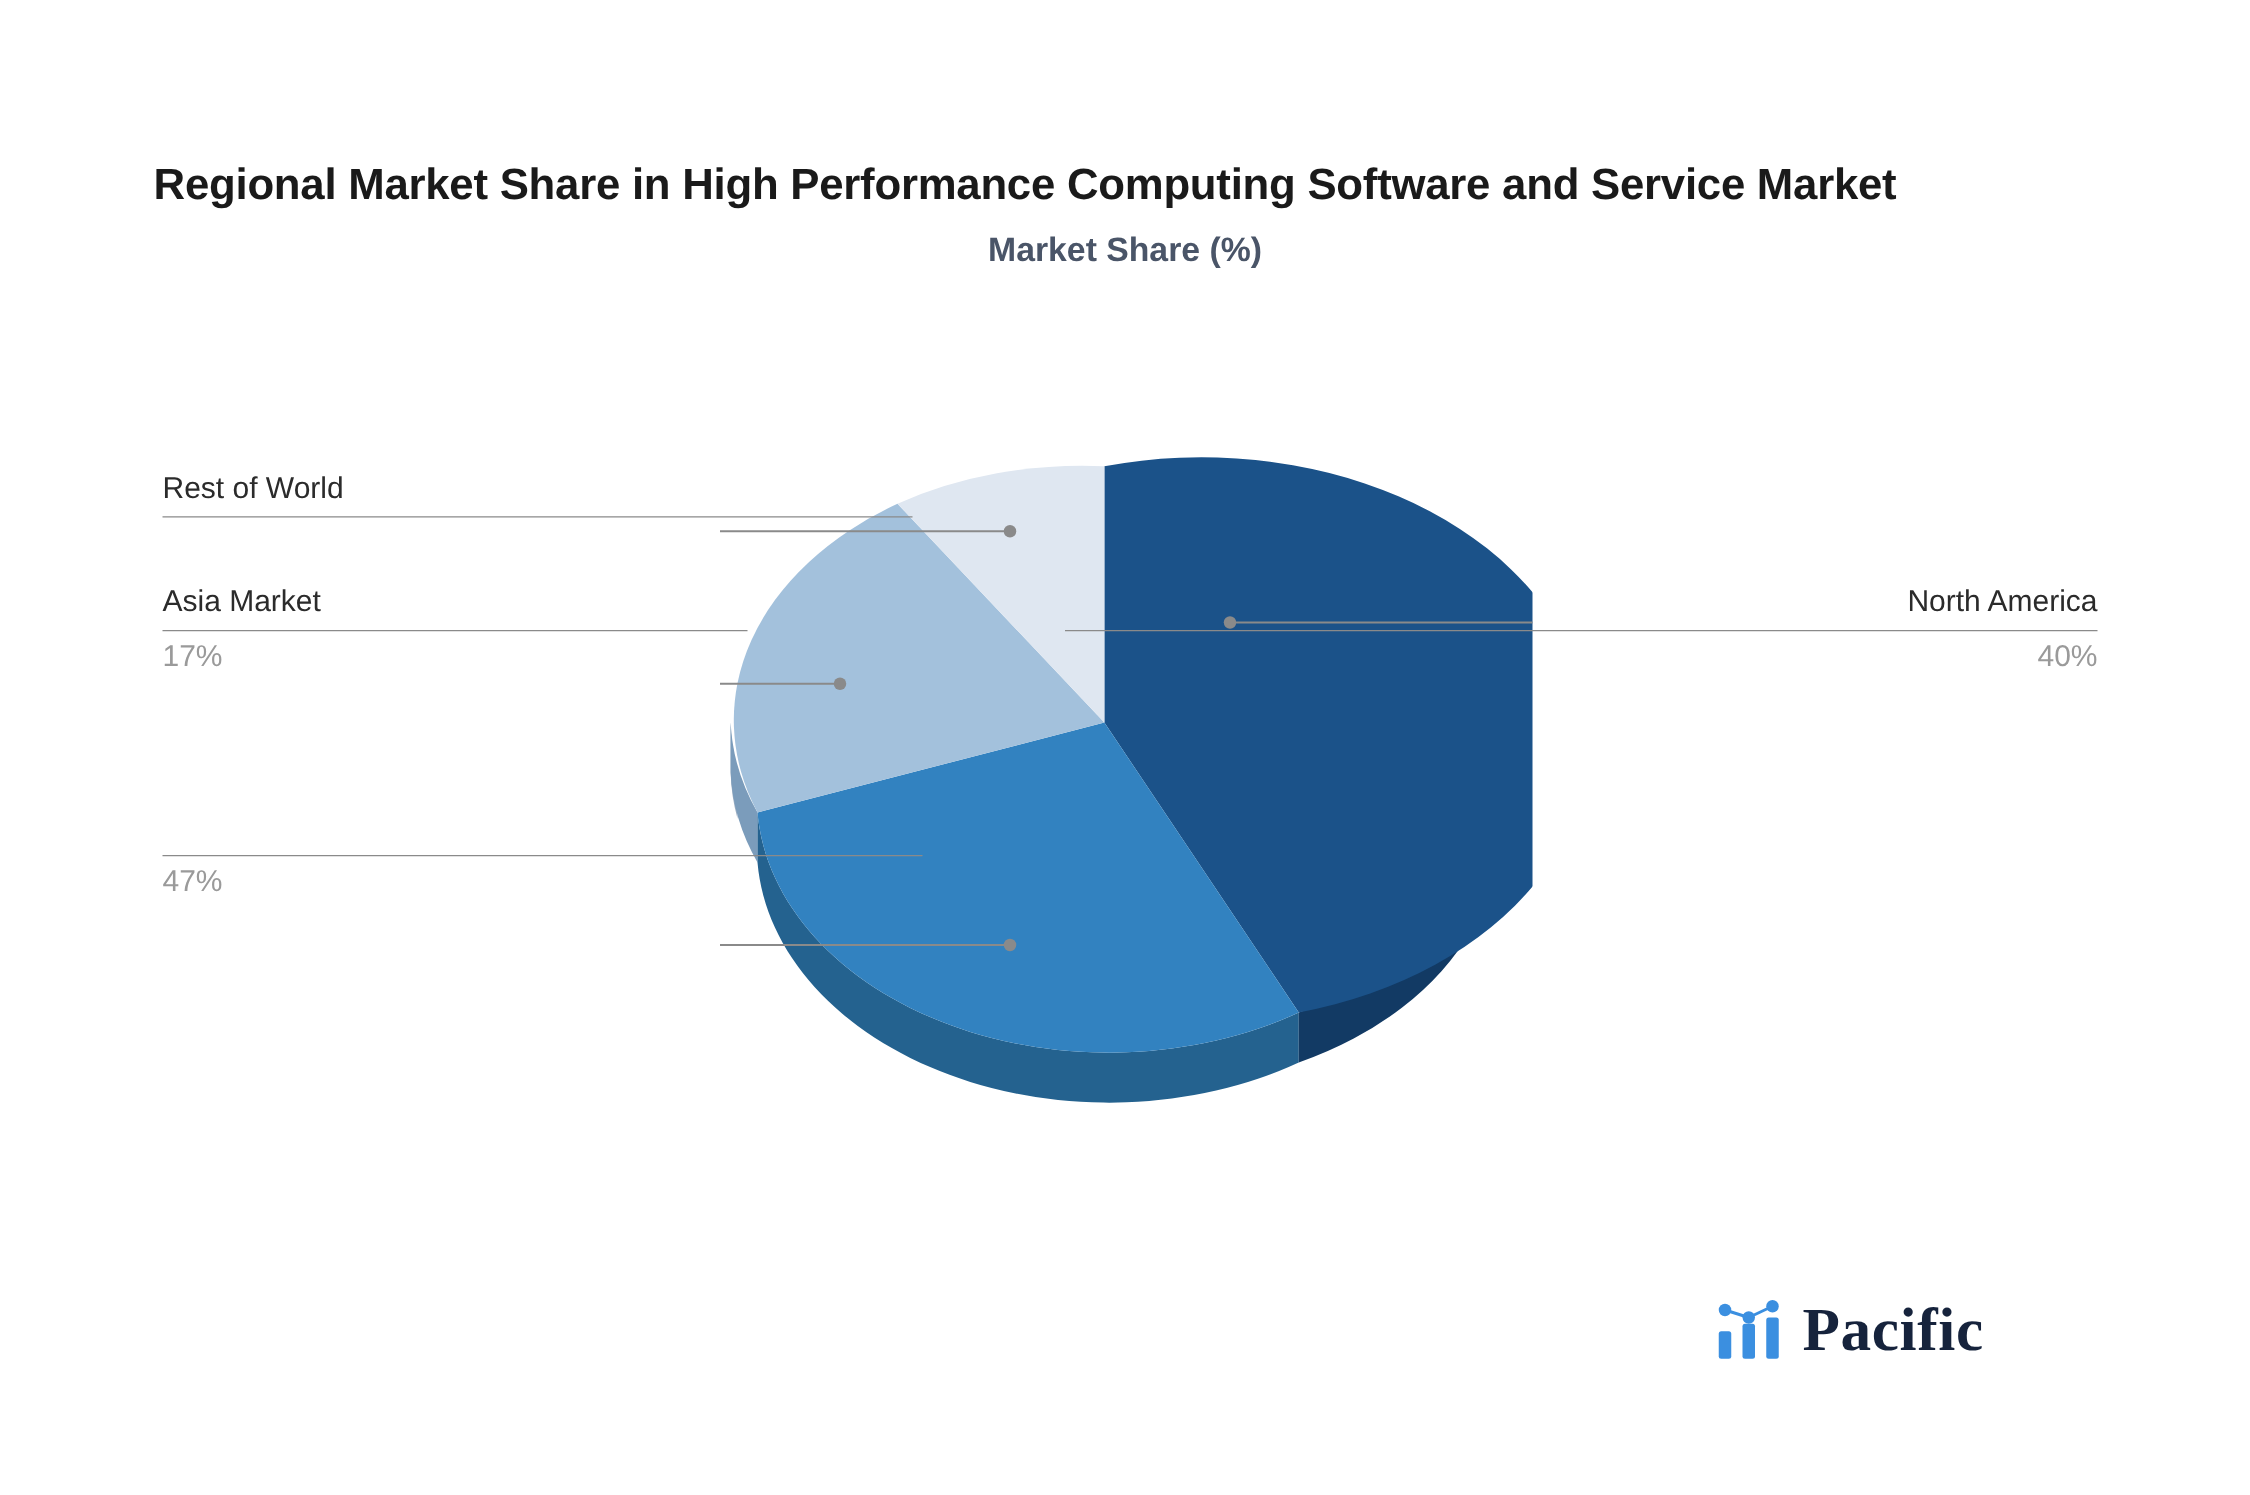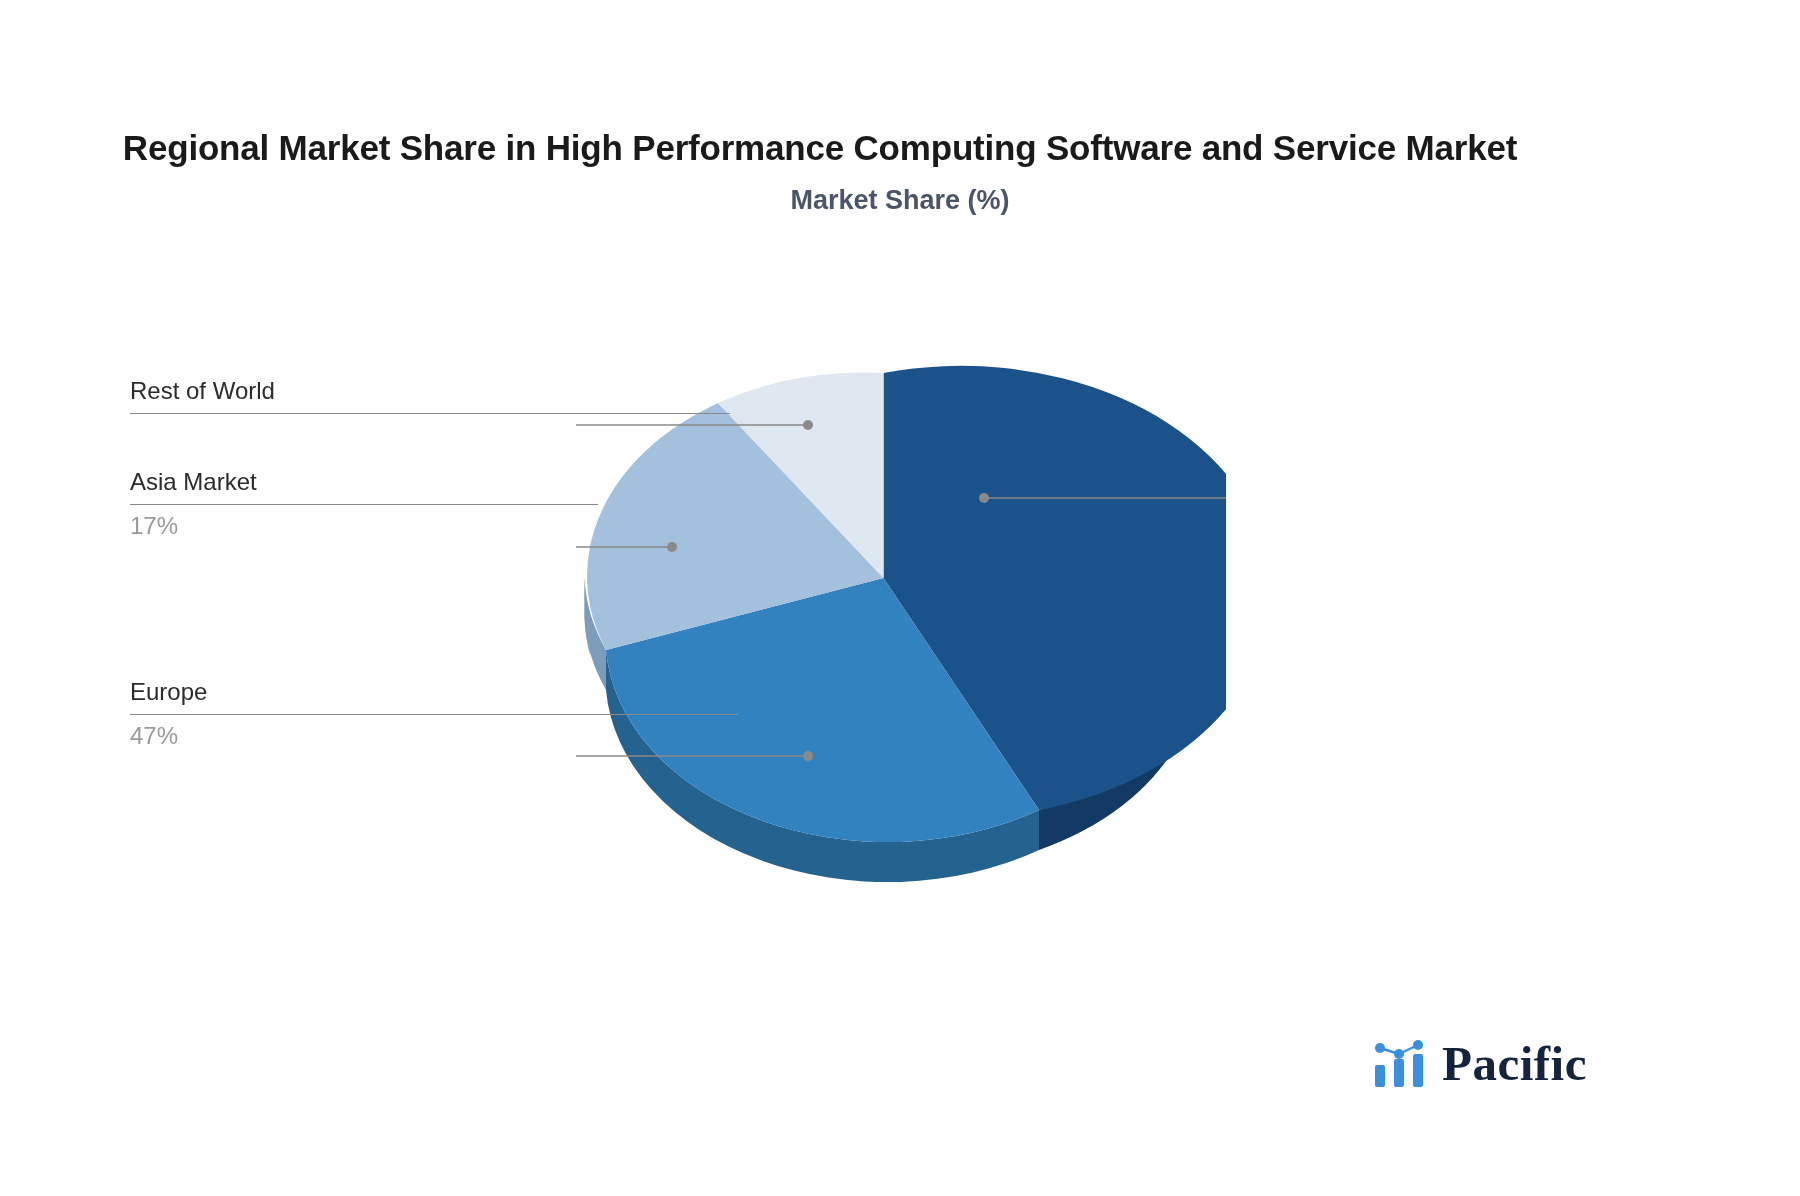--- a/index.html
+++ b/index.html
@@ -160,25 +160,29 @@
     <div class="ll-rule"></div>
   </div>
 
   <div class="leader-label ll-left" id="lab-ap">
     <div class="ll-name">Asia Market</div>
     <div class="ll-rule"></div>
     <div class="ll-val">17%</div>
   </div>
 
   <div class="leader-label ll-left" id="lab-eu">
-    <div class="ll-name">Europe</div>
     <div class="ll-rule"></div>
     <div class="ll-val">47%</div>
   </div>
 
+  <div class="leader-label ll-right" id="lab-na">
+    <div class="ll-name">North America</div>
+    <div class="ll-rule"></div>
+    <div class="ll-val">40%</div>
+  </div>
 
   <div class="logo">
     <svg class="logo-mark" width="58" height="50" viewBox="0 0 58 50">
       <rect x="3" y="27" width="10" height="22" rx="2" fill="#3b8fe0"></rect>
       <rect x="22" y="21" width="10" height="28" rx="2" fill="#3b8fe0"></rect>
       <rect x="41" y="16" width="10" height="33" rx="2" fill="#3b8fe0"></rect>
       <line x1="8" y1="10" x2="27" y2="16" stroke="#3b8fe0" stroke-width="2.4"></line>
       <line x1="27" y1="16" x2="46" y2="7" stroke="#3b8fe0" stroke-width="2.4"></line>
       <circle cx="8" cy="10" r="5" fill="#3b8fe0"></circle>
       <circle cx="27" cy="16" r="5" fill="#3b8fe0"></circle>

